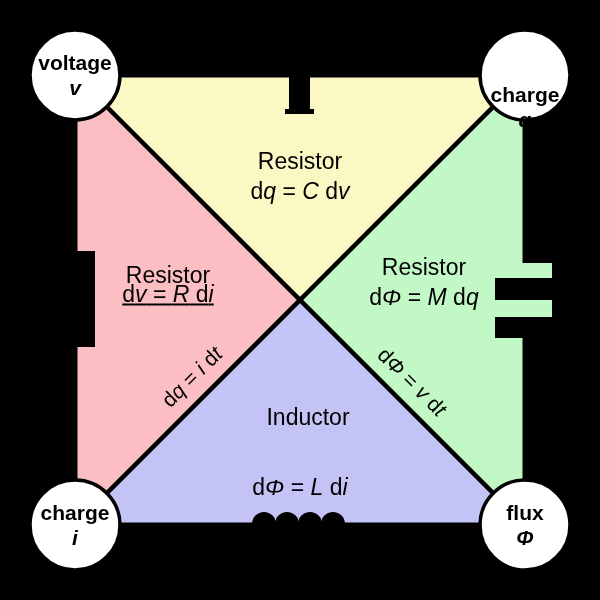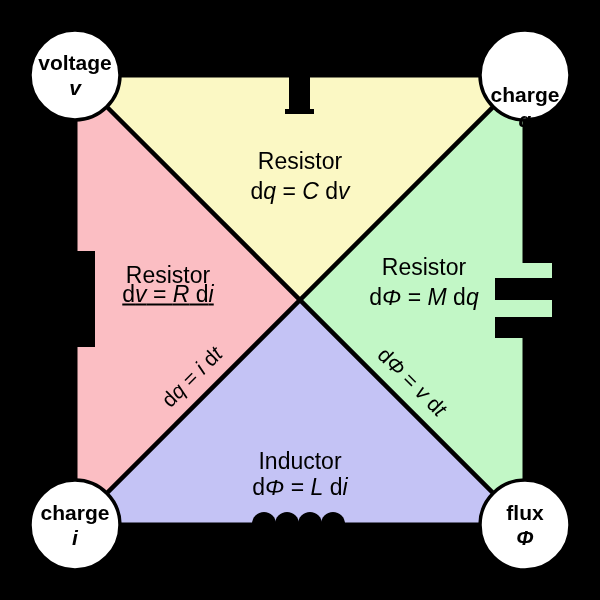--- a/index.html
+++ b/index.html
@@ -88,19 +88,19 @@
 
   <div class="txt el-title" style="left:300px; top:161px;">Resistor</div>
   <div class="txt el-formula" style="left:300px; top:191px;"><span>d</span><span class="it">q</span><span> = </span><span class="it">C</span><span> d</span><span class="it">v</span></div>
 
   <div class="txt el-title" style="left:168px; top:267px;margin-top:8px;">Resistor</div>
   <div class="txt el-formula" style="left:168px; top:294px;text-decoration:underline;"><span>d</span><span class="it">v</span><span> = </span><span class="it">R</span><span> d</span><span class="it">i</span></div>
 
   <div class="txt el-title" style="left:424px; top:267px;">Resistor</div>
   <div class="txt el-formula" style="left:424px; top:297px;"><span>d</span><span class="it">Φ</span><span> = </span><span class="it">M</span><span> d</span><span class="it">q</span></div>
 
-  <div class="txt el-title" style="left:300px; top:417px;margin-top:44px;">Inductor</div>
+  <div class="txt el-title" style="left:308px; top:417px;">Inductor</div>
   <div class="txt el-formula" style="left:300px; top:447px;margin-top:40px;"><span>d</span><span class="it">Φ</span><span> = </span><span class="it">L</span><span> d</span><span class="it">i</span></div>
 
   <div class="txt diag rot-l" style="left:192px; top:377px;"><span>d</span><span class="it">q</span><span> = </span><span class="it">i</span><span> d</span><span class="it">t</span></div>
   <div class="txt diag rot-r" style="left:412px; top:382px;"><span>d</span><span class="it">Φ</span><span> = </span><span class="it">v</span><span> d</span><span class="it">t</span></div>
 
 </div>
 
 </body></html>

